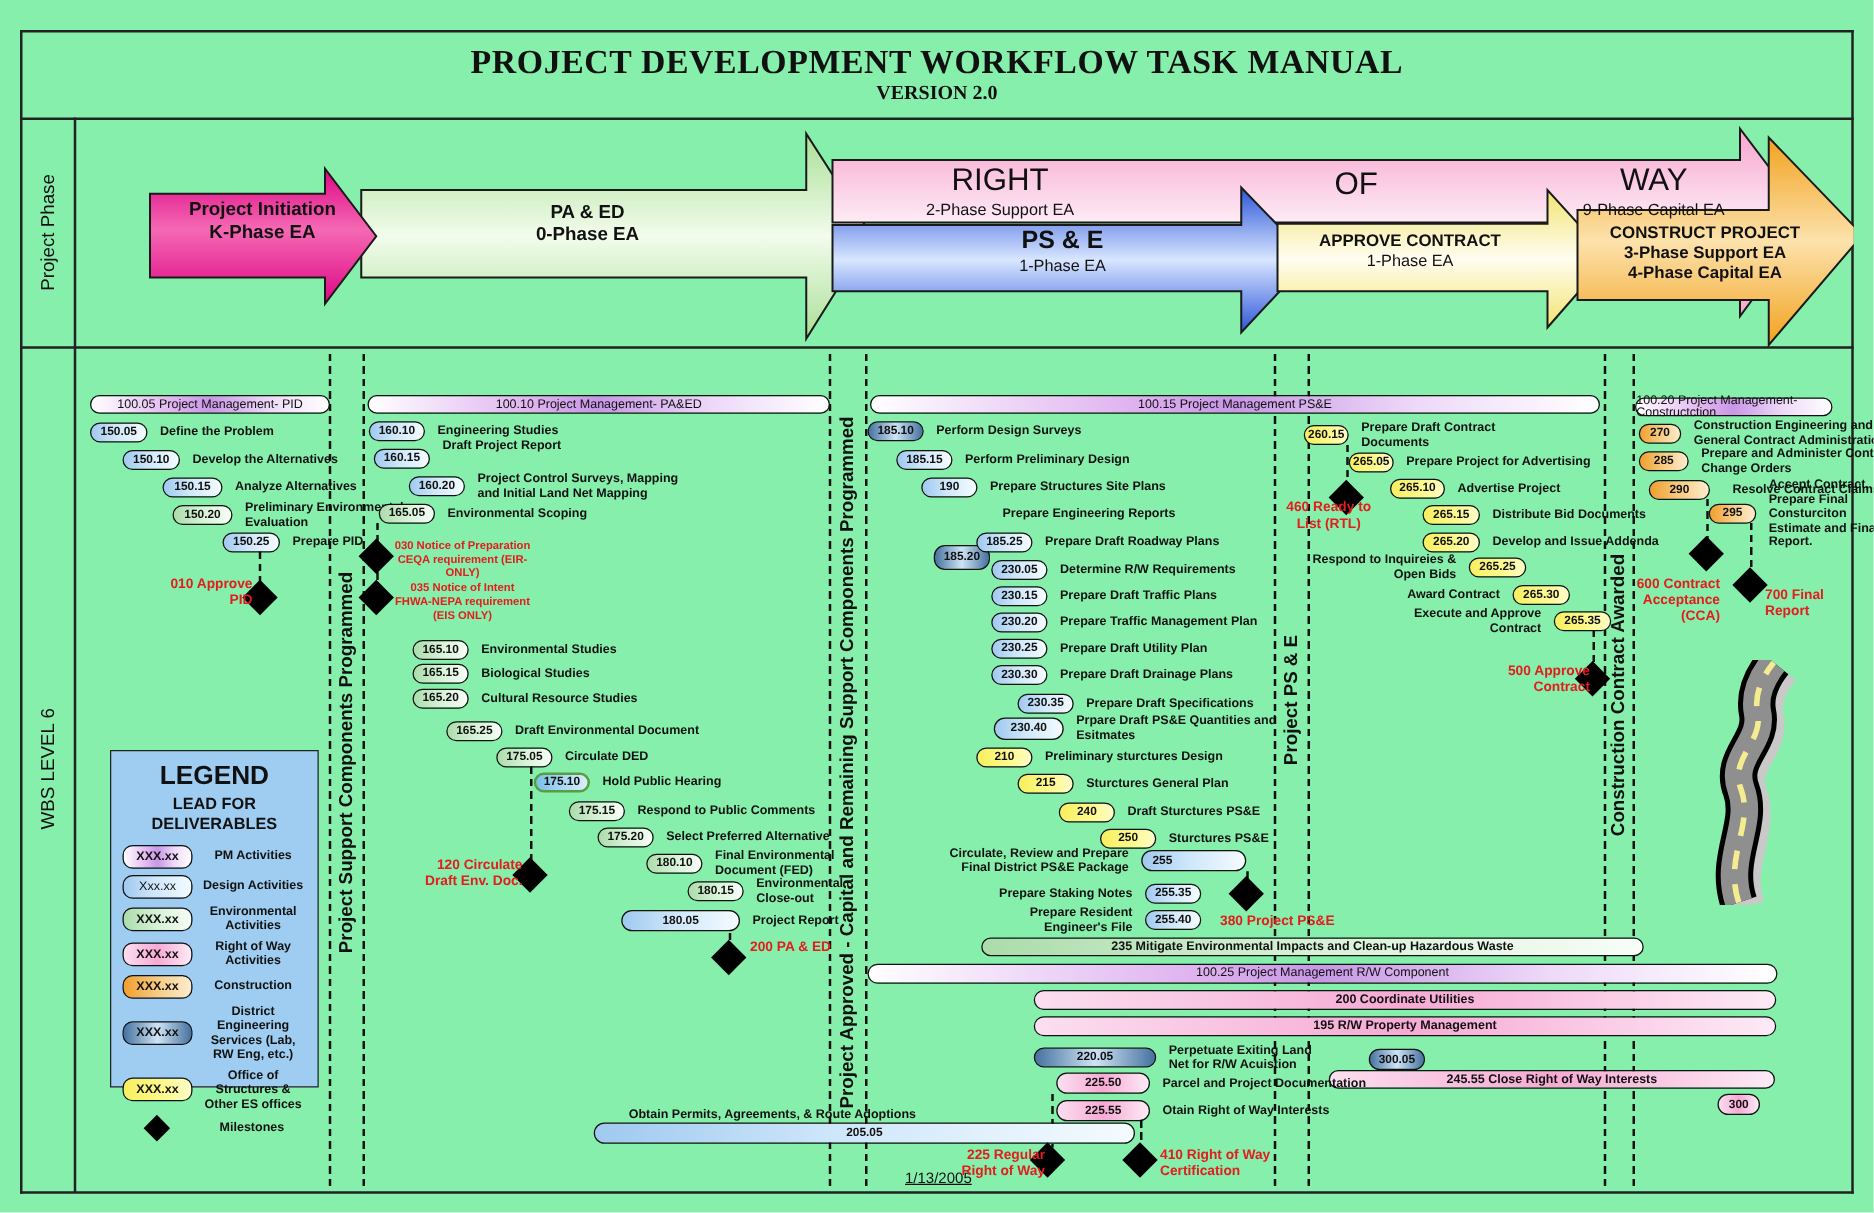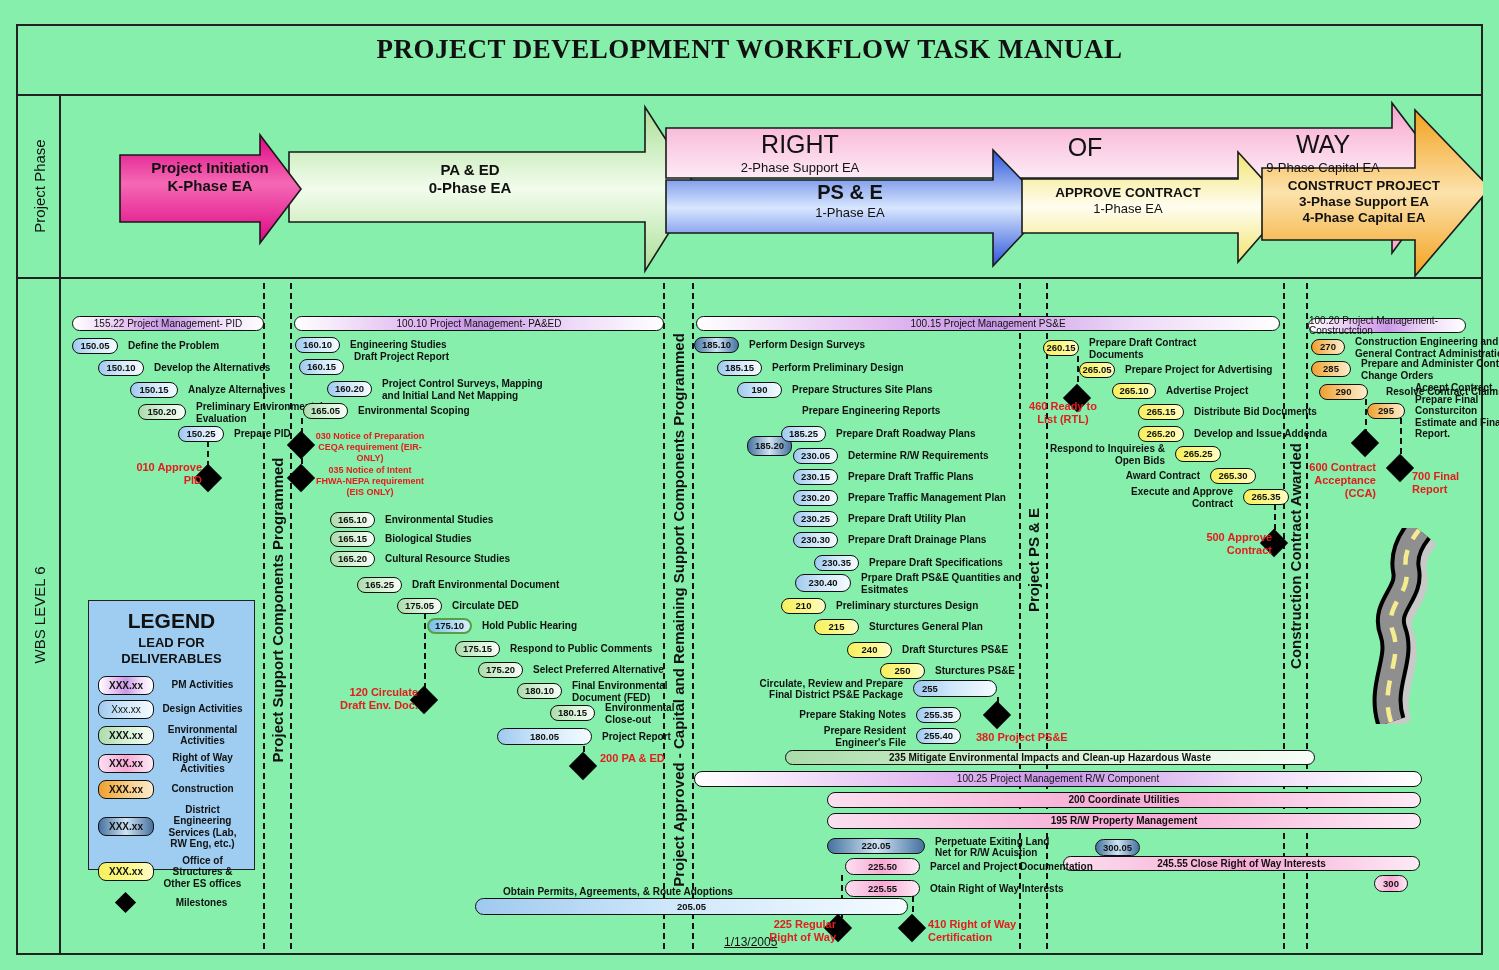--- a/index.html
+++ b/index.html
@@ -56,20 +56,21 @@
 
   <div class="line" style="left:16px;top:24px;width:1467px;height:2px"></div>
   <div class="line" style="left:16px;top:953px;width:1467px;height:2px"></div>
   <div class="line" style="left:16px;top:24px;width:2px;height:931px"></div>
   <div class="line" style="left:1481px;top:24px;width:2px;height:931px"></div>
   <div class="line" style="left:16px;top:94px;width:1467px;height:2px"></div>
   <div class="line" style="left:16px;top:277px;width:1467px;height:2px"></div>
   <div class="line" style="left:59px;top:94px;width:2px;height:860px"></div>
 
   <div class="title-main">PROJECT DEVELOPMENT WORKFLOW TASK MANUAL</div>
+  <div class="title-ver">VERSION 2.0</div>
   <div class="vlabel" style="left:39px;top:186px;font-size:15px">Project Phase</div>
   <div class="vlabel" style="left:39px;top:615px;font-size:15px">WBS LEVEL 6</div>
 
   <svg style="left:60px;top:95px;z-index:2" width="1423" height="185" viewBox="0 0 1423 185">
     <defs>
       <linearGradient id="gGreen" x1="0" y1="0" x2="0" y2="1">
           <stop offset="0" stop-color="#aadf96"></stop>
           <stop offset=".5" stop-color="#f2fcec"></stop>
           <stop offset="1" stop-color="#aadf96"></stop>
         </linearGradient>
@@ -205,21 +206,21 @@
     <div class="dash" style="left: 301px; top: 418px; height: 59px;"></div>
     <div class="dash" style="left: 424px; top: 613px; height: 77px;"></div>
     <div class="dash" style="left: 583px; top: 746px; height: 11px;"></div>
     <div class="dash" style="left: 997px; top: 697px; height: 8px;"></div>
     <div class="dash" style="left: 1077px; top: 356px; height: 33px;"></div>
     <div class="dash" style="left: 1274px; top: 504px; height: 29px;"></div>
     <div class="dash" style="left: 1365px; top: 399px; height: 34px;"></div>
     <div class="dash" style="left: 1400px; top: 418px; height: 40px;"></div>
     <div class="dash" style="left: 841px; top: 875px; height: 43px;"></div>
     <div class="dash" style="left: 912px; top: 896px; height: 22px;"></div>
-    <div class="box pm barpm" style="left: 72px; top: 316px; width: 192px; height: 15px;">155.22  Project Management- PID</div>
+    <div class="box pm barpm" style="left: 72px; top: 316px; width: 192px; height: 15px;">100.05  Project Management- PID</div>
     <div class="box pm barpm" style="left: 294px; top: 316px; width: 370px; height: 15px;">100.10 Project Management- PA&amp;ED</div>
     <div class="box pm barpm" style="left: 696px; top: 316px; width: 584px; height: 15px;">100.15 Project Management PS&amp;E</div>
     <div class="box pm barpm" style="left: 1308px; top: 318px; width: 158px; height: 15px;">100.20 Project Management-Constructction</div>
     <div class="box env barb" style="left: 785px; top: 750px; width: 530px; height: 15px;">235 Mitigate Environmental Impacts and Clean-up Hazardous Waste</div>
     <div class="box pm barpm" style="left: 694px; top: 771px; width: 728px; height: 16px;">100.25 Project Management R/W Component</div>
     <div class="box row barb" style="left: 827px; top: 792px; width: 594px; height: 16px;">200 Coordinate Utilities</div>
     <div class="box row barb" style="left: 827px; top: 813px; width: 594px; height: 16px;">195 R/W Property Management</div>
     <div class="box row barb" style="left: 1063px; top: 856px; width: 357px; height: 15px;">245.55 Close Right of Way Interests</div>
     <div class="box design" style="left: 72px; top: 338px; width: 46px; height: 16px;">150.05</div>
     <div class="tlabel" style="top: 346px; transform: translateY(-50%); left: 128px; white-space: nowrap;">Define the Problem</div>

